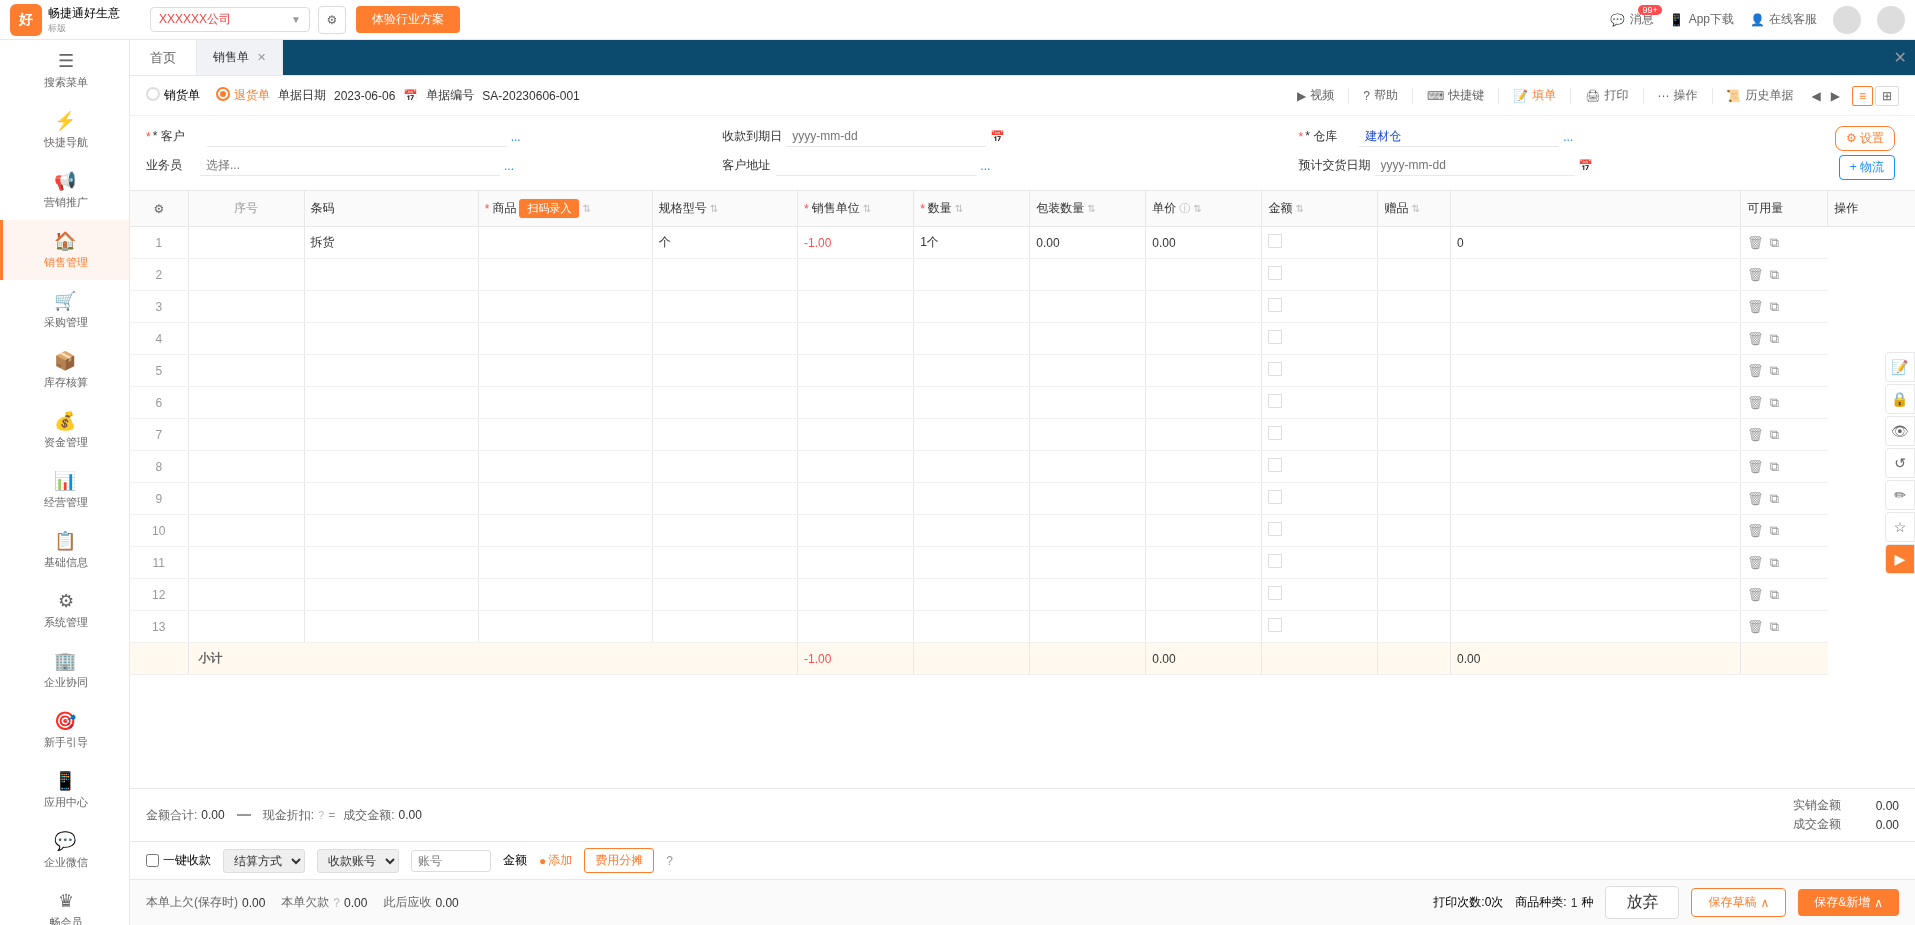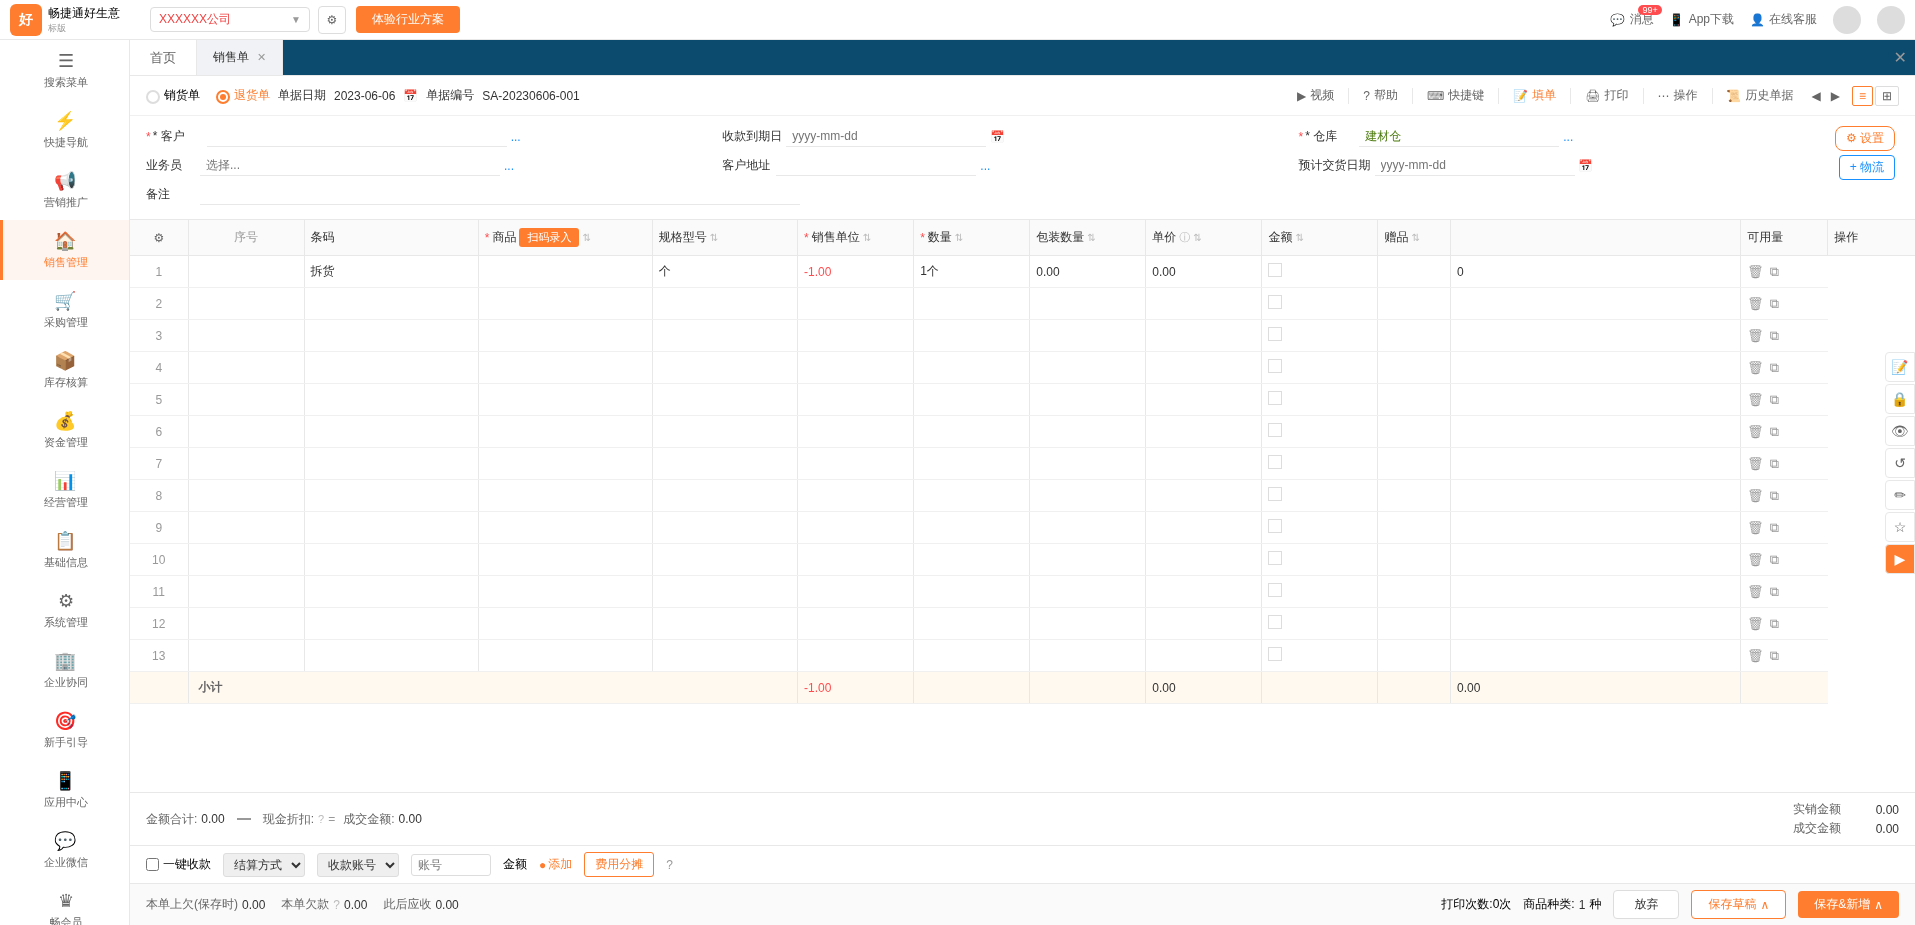--- a/index.html
+++ b/index.html
@@ -38,21 +38,21 @@
     .tab-home { padding: 0 20px; display: flex; align-items: center; background: #fff; color: #666; cursor: pointer; font-size: 13px; border-right: 1px solid #e8e8e8; }
     .tab-active { padding: 0 16px; display: flex; align-items: center; background: #f0f2f5; color: #333; font-size: 13px; border-right: 1px solid #e8e8e8; gap: 8px; }
     .tab-close { cursor: pointer; color: #999; font-size: 11px; }
 
     
     .form-area { background: #fff; padding: 0; flex-shrink: 0; }
 
     
     .form-toolbar { display: flex; align-items: center; padding: 8px 16px; gap: 8px; border-bottom: 1px solid #f0f0f0; }
     .radio-group { display: flex; align-items: center; gap: 16px; }
-    .radio-item { display: flex; align-items: flex-end; gap: 4px; cursor: pointer; }
+    .radio-item { display: flex; align-items: flex-start; gap: 4px; cursor: pointer; }
     .radio-dot { width: 14px; height: 14px; border-radius: 50%; border: 2px solid #ddd; display: flex; align-items: center; justify-content: center; }
     .radio-dot.checked { border-color: #ff7d2e; }
     .radio-dot.checked::after { content: ''; width: 6px; height: 6px; border-radius: 50%; background: #ff7d2e; }
     .form-toolbar-separator { flex: 1; }
     .toolbar-action { display: flex; align-items: center; gap: 4px; color: #666; cursor: pointer; font-size: 12px; padding: 3px 6px; }
     .toolbar-divider { width: 1px; height: 16px; background: #e8e8e8; }
     .date-info { display: flex; align-items: center; gap: 8px; }
     .date-label { color: #333; font-size: 12px; }
     .date-value { color: #333; font-size: 12px; font-weight: 500; }
     .doc-label { color: #333; font-size: 12px; }
@@ -63,21 +63,21 @@
     .view-btn { cursor: pointer; color: #666; padding: 2px 6px; border: 1px solid #ddd; border-radius: 2px; }
     .view-btn.active { color: #ff7d2e; border-color: #ff7d2e; }
     .close-btn { cursor: pointer; color: #999; margin-left: 8px; font-size: 16px; }
 
     
     .form-fields { padding: 10px 16px 6px; background: #fff; }
     .form-row { display: flex; align-items: center; margin-bottom: 8px; gap: 0; }
     .form-field { display: flex; align-items: center; flex: 1; }
     .field-label { color: #333; white-space: nowrap; min-width: 50px; }
     .field-required { color: #ff4d4f; margin-right: 2px; }
-    .field-input { flex: 1; border: none; border-bottom: 1px solid #e8e8e8; padding: 3px 6px; color: #4d7c0f; font-size: 12px; outline: none; min-width: 0; }
+    .field-input { flex: 1; border: none; border-bottom: 1px solid #e8e8e8; padding: 3px 6px; color: #1d4ed8; font-size: 12px; outline: none; min-width: 0; }
     .field-ellipsis { color: #1890ff; cursor: pointer; margin-left: 4px; }
     .field-date-icon { color: #999; cursor: pointer; margin-left: 4px; }
 
     
     .form-right-actions { display: flex; flex-direction: column; gap: 4px; align-items: flex-end; padding-right: 4px; }
     .action-btn-orange { background: #fff; border: 1px solid #ff7d2e; color: #ff7d2e; border-radius: 8px; padding: 3px 10px; cursor: pointer; font-size: 12px; }
     .action-btn-blue { background: #fff; border: 1px solid #1890ff; color: #1890ff; border-radius: 4px; padding: 3px 10px; cursor: pointer; font-size: 12px; }
 
     
     .table-section { flex: 1; overflow: hidden; display: flex; flex-direction: column; background: #fff; }
@@ -125,21 +125,21 @@
     .payment-input { border: 1px solid #ddd; border-radius: 3px; padding: 3px 6px; font-size: 12px; width: 80px; }
     .add-btn { color: #ff7d2e; cursor: pointer; display: flex; align-items: center; gap: 2px; }
     .expense-btn { border: 1px solid #ff7d2e; color: #ff7d2e; background: #fff; border-radius: 3px; padding: 3px 10px; cursor: pointer; }
     .help-icon { color: #999; cursor: pointer; }
 
     
     .status-bar { background: #fafafa; border-top: 1px solid #e8e8e8; padding: 6px 16px; display: flex; align-items: center; gap: 16px; flex-shrink: 0; }
     .status-item { display: flex; align-items: center; gap: 4px; color: #666; }
     .status-value { color: #333; font-weight: 500; }
     .status-right { margin-left: auto; display: flex; align-items: center; gap: 12px; }
-    .btn-discard { border: 1px solid #ddd; background: #fff; color: #333; border-radius: 4px; padding: 5px 20px; cursor: pointer; font-size: 12px; }
+    .btn-discard { border: 1px solid #ddd; background: #fff; color: #333; border-radius: 4px; padding: 5px 20px; cursor: pointer; font-size: 16px; }
     .btn-draft { border: 1px solid #ff7d2e; background: #fff; color: #ff7d2e; border-radius: 4px; padding: 5px 16px; cursor: pointer; font-size: 12px; display: flex; align-items: center; gap: 4px; }
     .btn-save-new { background: #ff7d2e; color: #fff; border: none; border-radius: 4px; padding: 5px 16px; cursor: pointer; font-size: 12px; display: flex; align-items: center; gap: 4px; }
     .product-count { display: flex; align-items: center; gap: 4px; }
 
     
     .right-float { position: fixed; right: 0; top: 50%; transform: translateY(-50%); display: flex; flex-direction: column; gap: 2px; z-index: 100; }
     .float-btn { width: 30px; height: 30px; background: #fff; border: 1px solid #e8e8e8; display: flex; align-items: center; justify-content: center; cursor: pointer; color: #666; font-size: 14px; border-radius: 4px 0 0 4px; }
     .float-btn-orange { background: #ff7d2e; color: #fff; }
 
     
@@ -373,24 +373,20 @@
                 <span class="field-label" style="margin-right:4px;">客户地址</span>
                 <input class="field-input" style="max-width: 200px;">
                 <span class="field-ellipsis">...</span>
               </div>
               <div style="width:40px;"></div>
               <div class="form-field">
                 <span class="field-label" style="margin-right:4px;">预计交货日期</span>
                 <input class="field-input" style="max-width: 200px;" placeholder="yyyy-mm-dd">
                 <span class="field-date-icon">📅</span>
               </div>
-            </div>
-            <div class="form-row">
-              <span class="field-label" style="margin-right:4px;">备注</span>
-              <input class="field-input" style="max-width: 600px;">
             </div>
           </div>
 
           <div class="form-right-actions">
             <button class="action-btn-orange">⚙ 设置</button>
             <button class="action-btn-blue">+ 物流</button>
           </div>
         </div>
       </div>
     </div>

